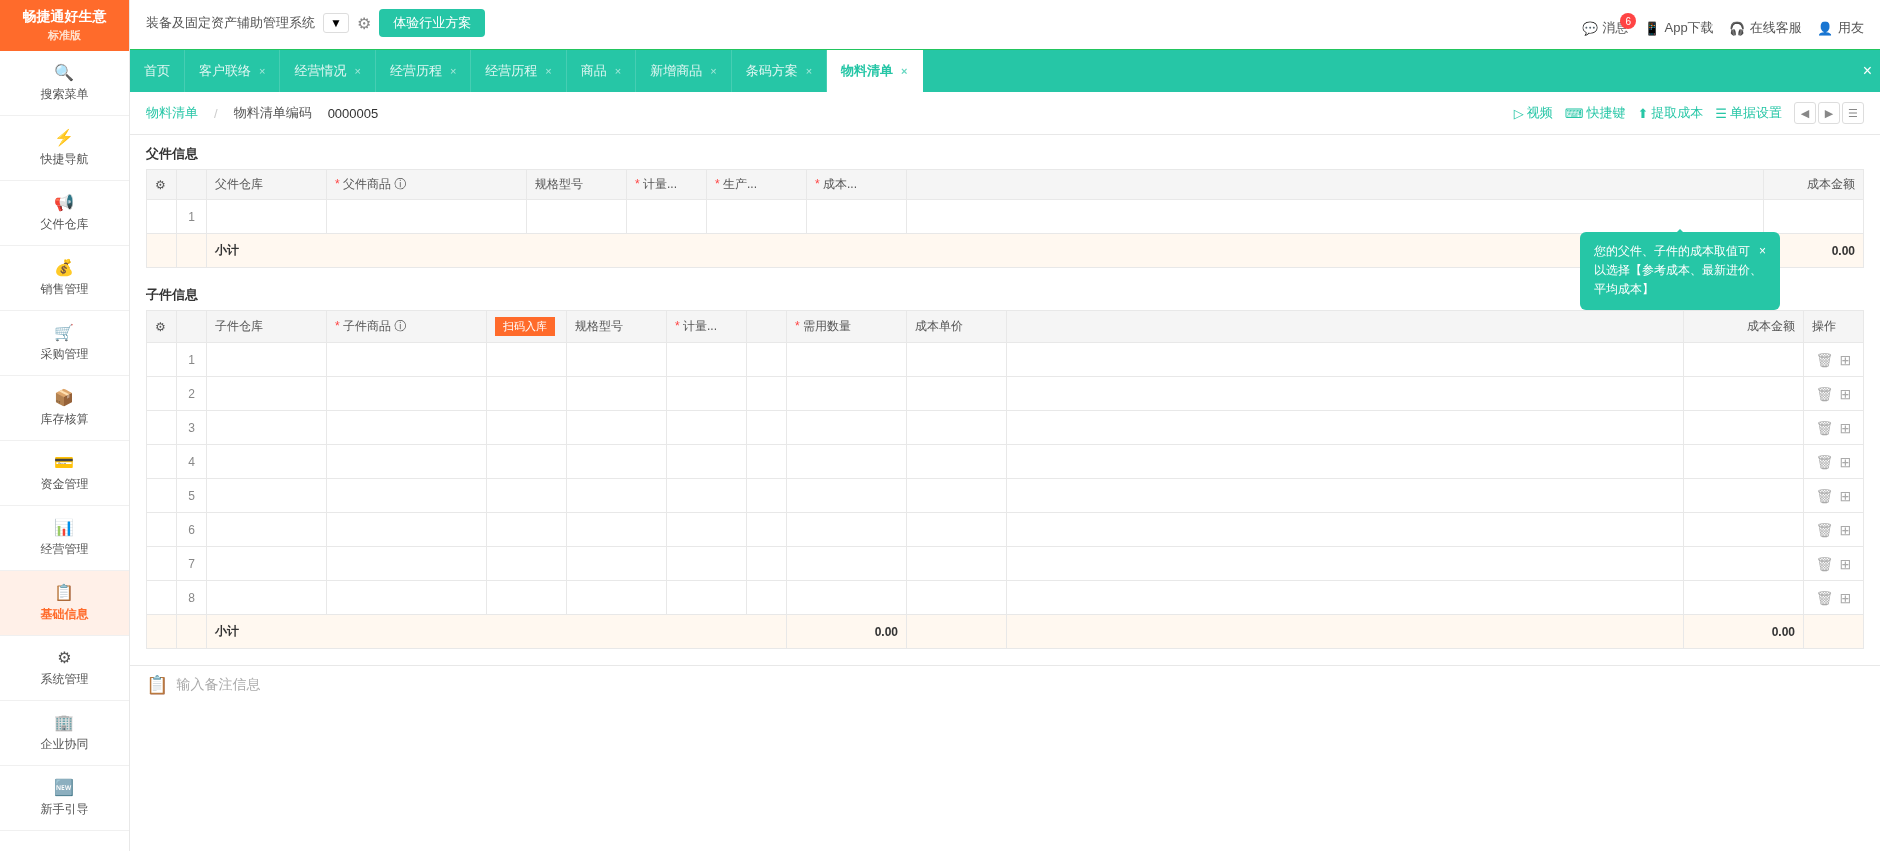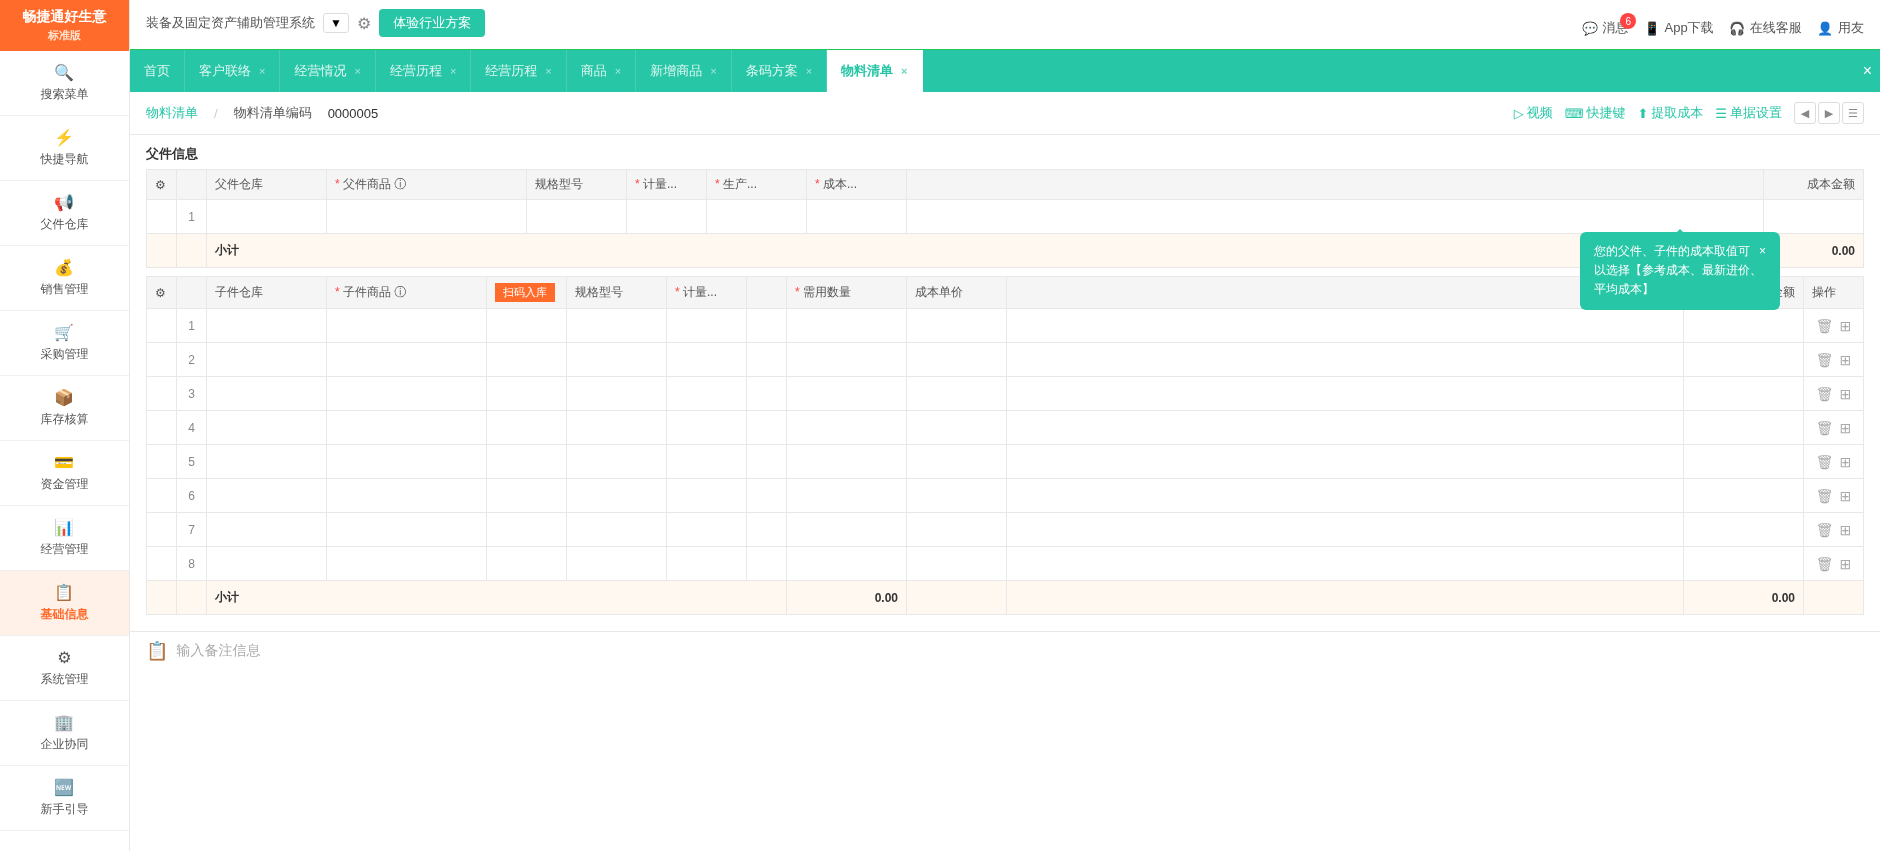--- a/index.html
+++ b/index.html
@@ -504,20 +504,21 @@
             <td colspan="7">
               <span>小计</span>
             </td>
             <td style="text-align:right;">0.00</td>
           </tr>
         </tbody>
       </table>
     </div>
 
     <div class="section">
+      <div class="section-title">子件信息</div>
       <table class="data-table">
         <thead>
           <tr>
             <th class="settings-col">⚙</th>
             <th style="width:30px;"></th>
             <th style="width:120px;">子件仓库</th>
             <th style="width:160px;"><span class="required">*</span> 子件商品 ⓘ</th>
             <th style="width:80px;">
               <button class="scan-btn">扫码入库</button>
             </th>

